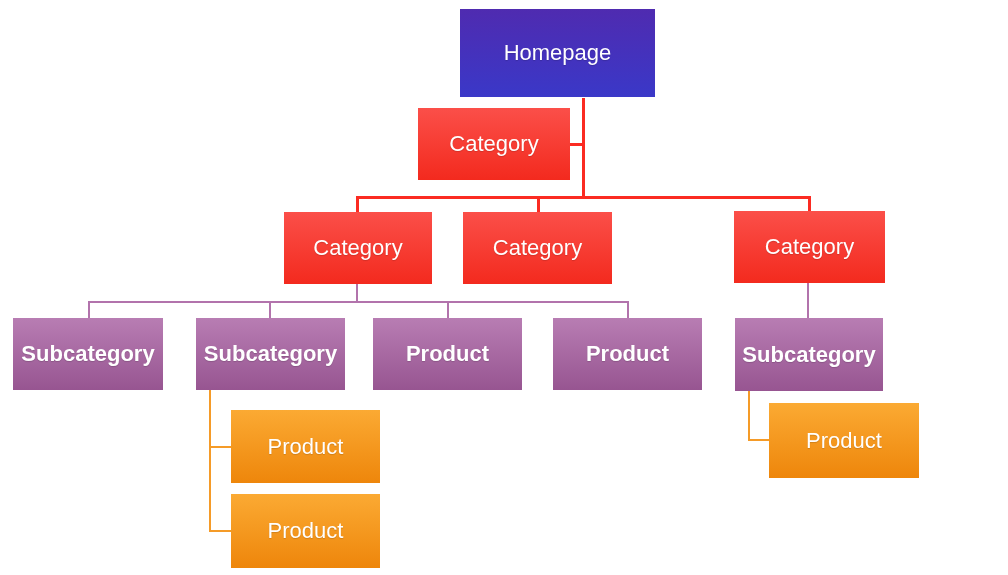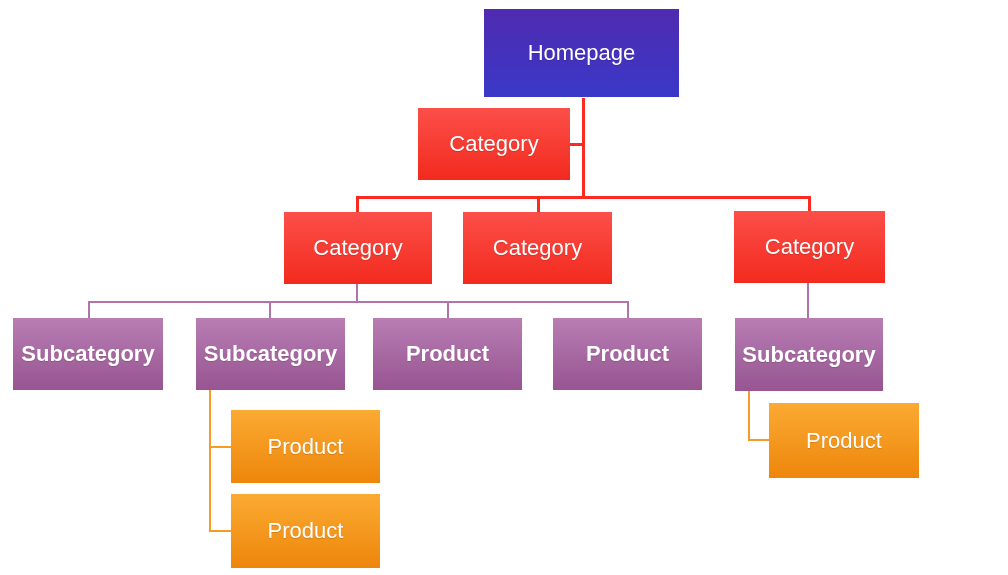--- a/index.html
+++ b/index.html
@@ -48,21 +48,21 @@
   <div class="line purple" style="left:447px;top:301px;width:2px;height:18px"></div>
   <div class="line purple" style="left:627px;top:301px;width:2px;height:18px"></div>
   <div class="line purple" style="left:807px;top:283px;width:2px;height:36px"></div>
 
   <div class="line orange" style="left:209px;top:390px;width:2px;height:142px"></div>
   <div class="line orange" style="left:209px;top:446px;width:22px;height:2px"></div>
   <div class="line orange" style="left:209px;top:530px;width:22px;height:2px"></div>
   <div class="line orange" style="left:748px;top:391px;width:2px;height:50px"></div>
   <div class="line orange" style="left:748px;top:439px;width:22px;height:2px"></div>
 
-  <div class="node homepage" style="left:484px;top:9px;width:195px;height:88px">
+  <div class="node homepage" style="left:460px;top:9px;width:195px;height:88px">
     <span>Homepage</span>
   </div>
 
   <div class="node category" style="left:418px;top:108px;width:152px;height:72px">
     <span>Category</span>
   </div>
 
   <div class="node category" style="left:284px;top:212px;width:148px;height:72px">
     <span>Category</span>
   </div>

